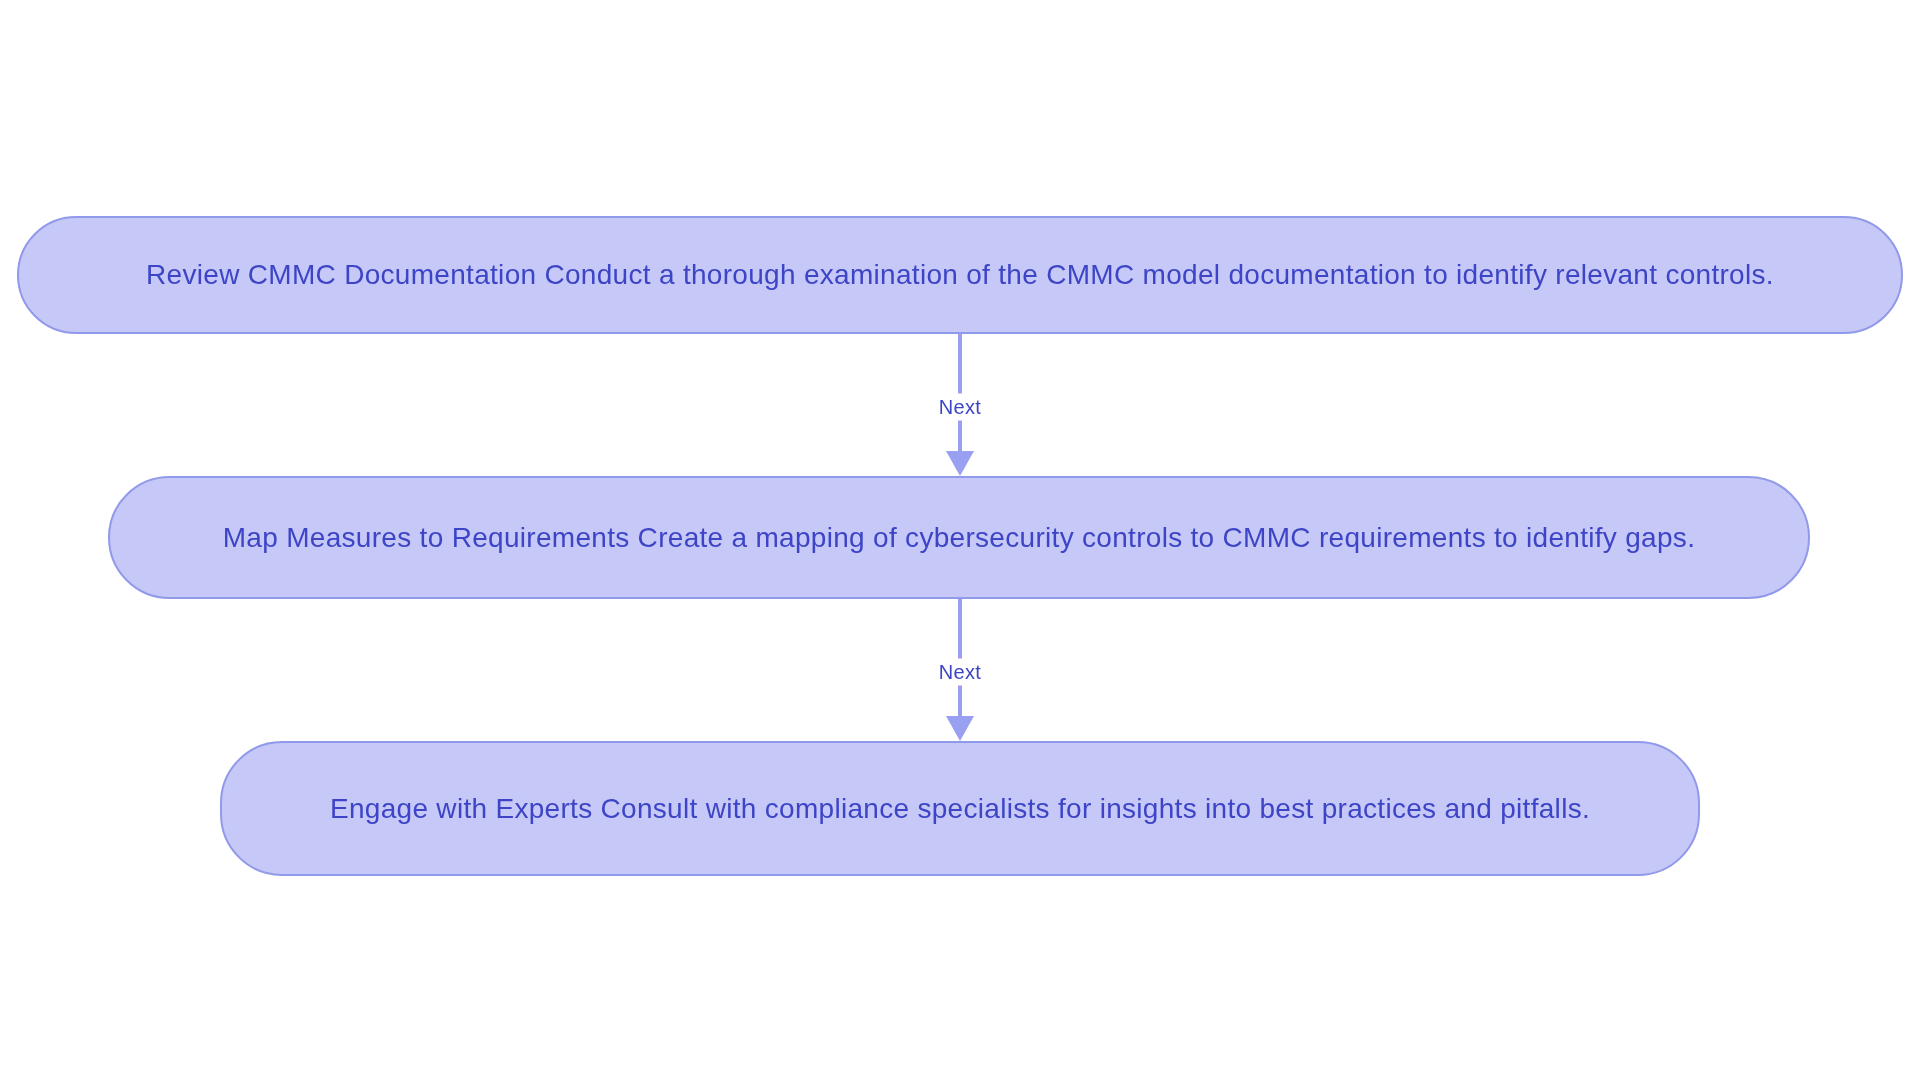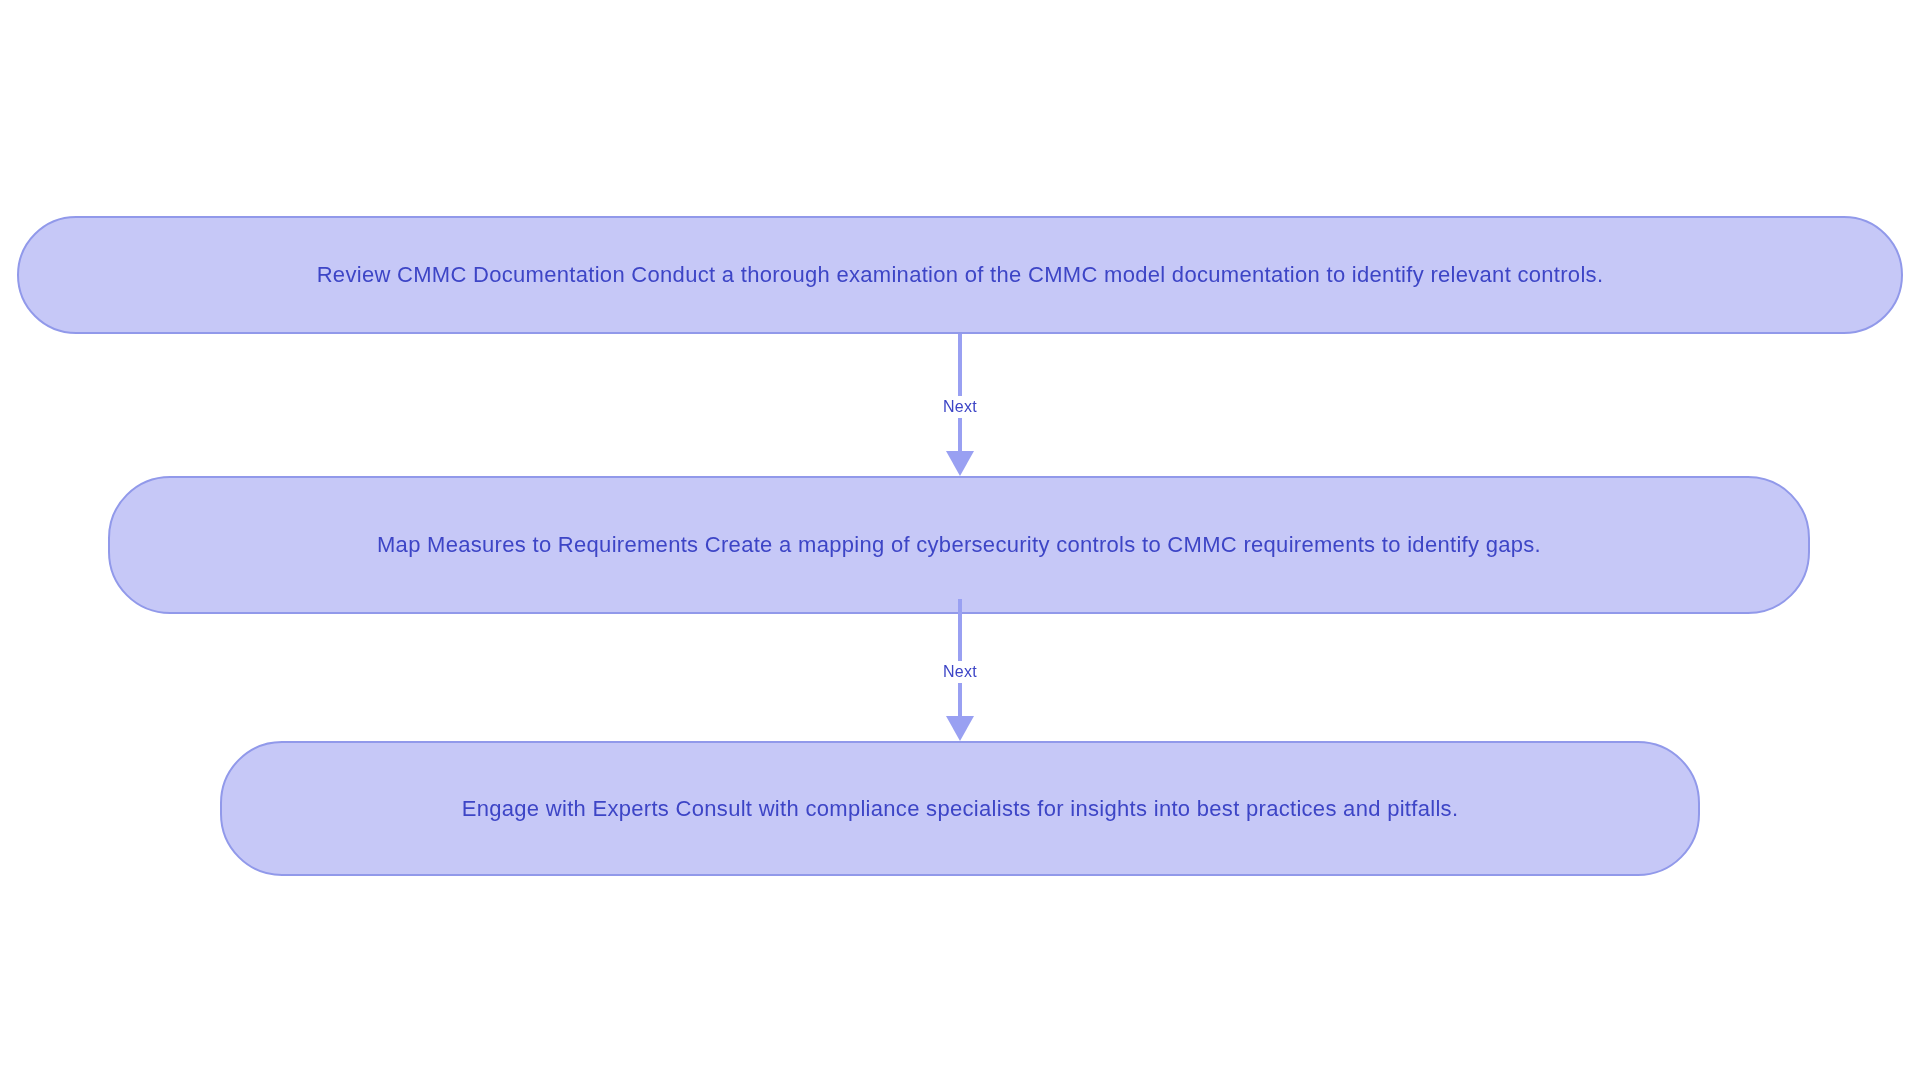--- a/index.html
+++ b/index.html
@@ -25,27 +25,27 @@
   }
   .node {
     position: absolute;
     display: flex;
     align-items: center;
     justify-content: center;
     background: var(--node-fill);
     border: 2px solid var(--node-border);
     border-radius: 62px;
     color: var(--text);
-    font-size: 22px;
+    font-size: 28px;
     letter-spacing: 0.3px;
     text-align: center;
     padding: 0 60px;
   }
   .node1 { left: 17px;  top: 216px; width: 1886px; height: 118px; }
-  .node2 { left: 108px; top: 476px; width: 1702px; height: 138px; }
+  .node2 { left: 108px; top: 476px; width: 1702px; height: 123px; }
   .node3 { left: 220px; top: 741px; width: 1480px; height: 135px; }
 
   .connector {
     position: absolute;
     width: 140px;
     left: 890px; 
   }
   .connector1 { top: 334px; height: 142px; }
   .connector2 { top: 599px; height: 142px; }
   .connector .line {
@@ -68,21 +68,21 @@
     border-right: 14px solid transparent;
     border-top: 25px solid var(--arrow);
   }
   .connector-label {
     position: absolute;
     left: 50%;
     top: 73px;
     transform: translate(-50%, -50%);
     background: var(--background);
     color: var(--text);
-    font-size: 16px;
+    font-size: 20px;
     letter-spacing: 0.3px;
     padding: 2px 8px;
     white-space: nowrap;
   }
 </style>
 </head>
 <body>
 
 <div class="canvas">
 

